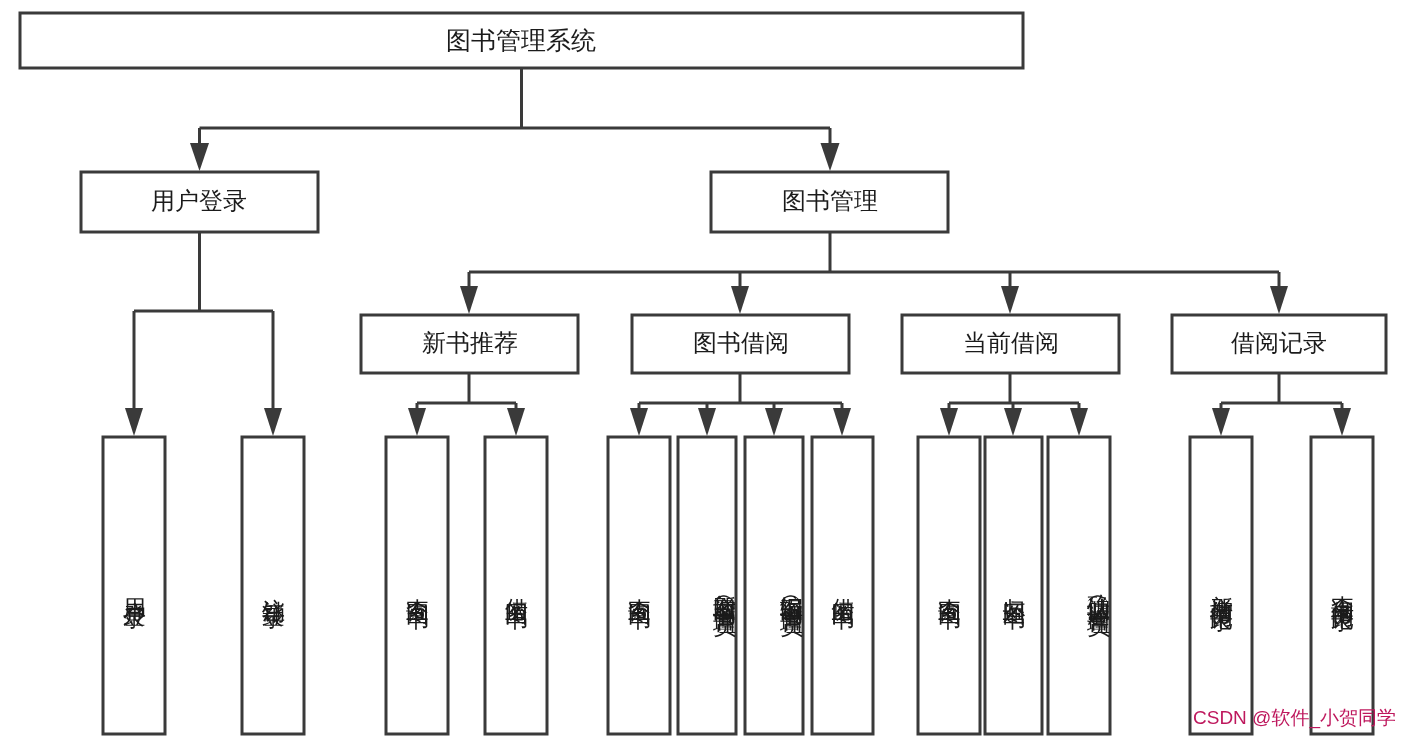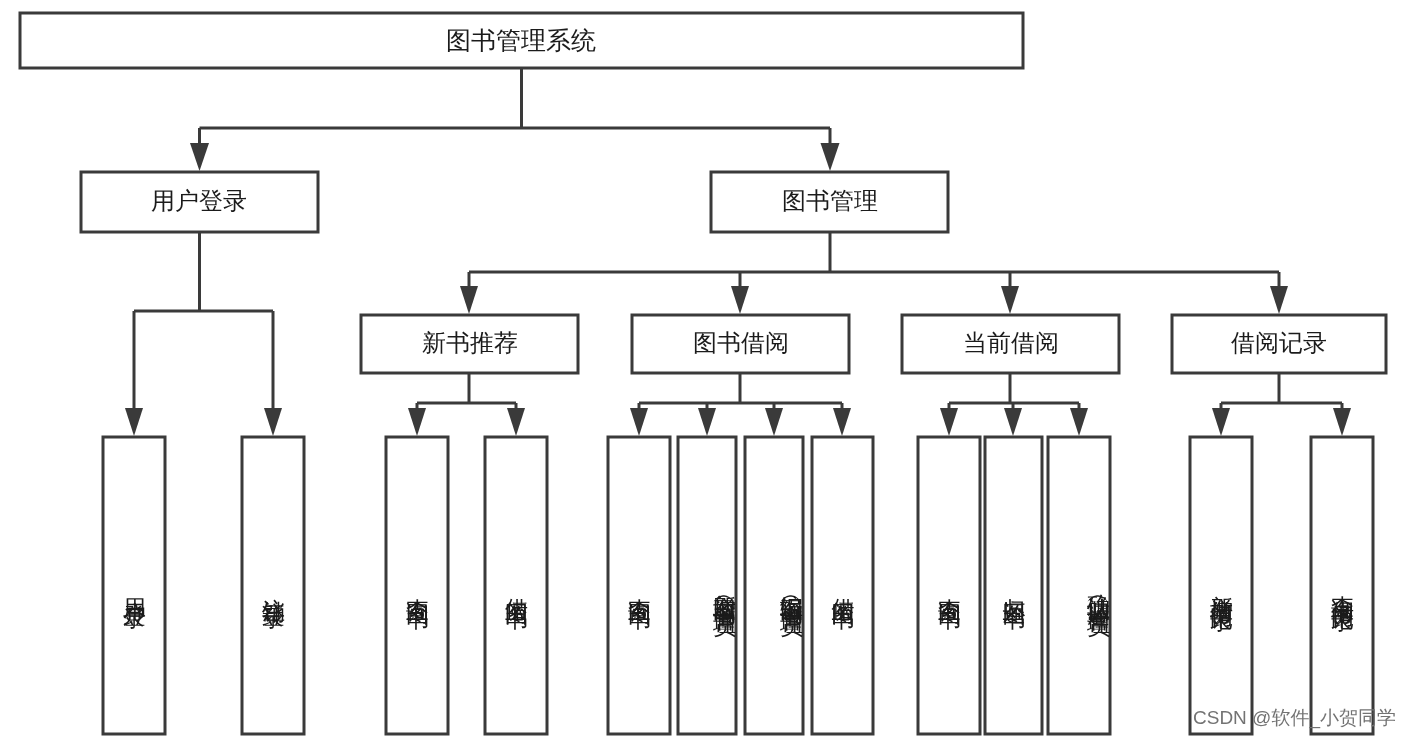--- a/index.html
+++ b/index.html
@@ -63,21 +63,21 @@
     align-items: center;
     justify-content: center;
     text-align: center;
     white-space: nowrap;
     pointer-events: none;
   }
   .watermark {
     position: absolute;
     font-family: "Liberation Sans", "DejaVu Sans", sans-serif;
     font-size: 19px;
-    color: #737373;
+    color: #be185d;
     white-space: nowrap;
   }
 </style>
 </head>
 <body>
 
 <div id="diagram-root">
 
   <svg class="diagram-canvas" viewBox="0 0 1405 747">
 

